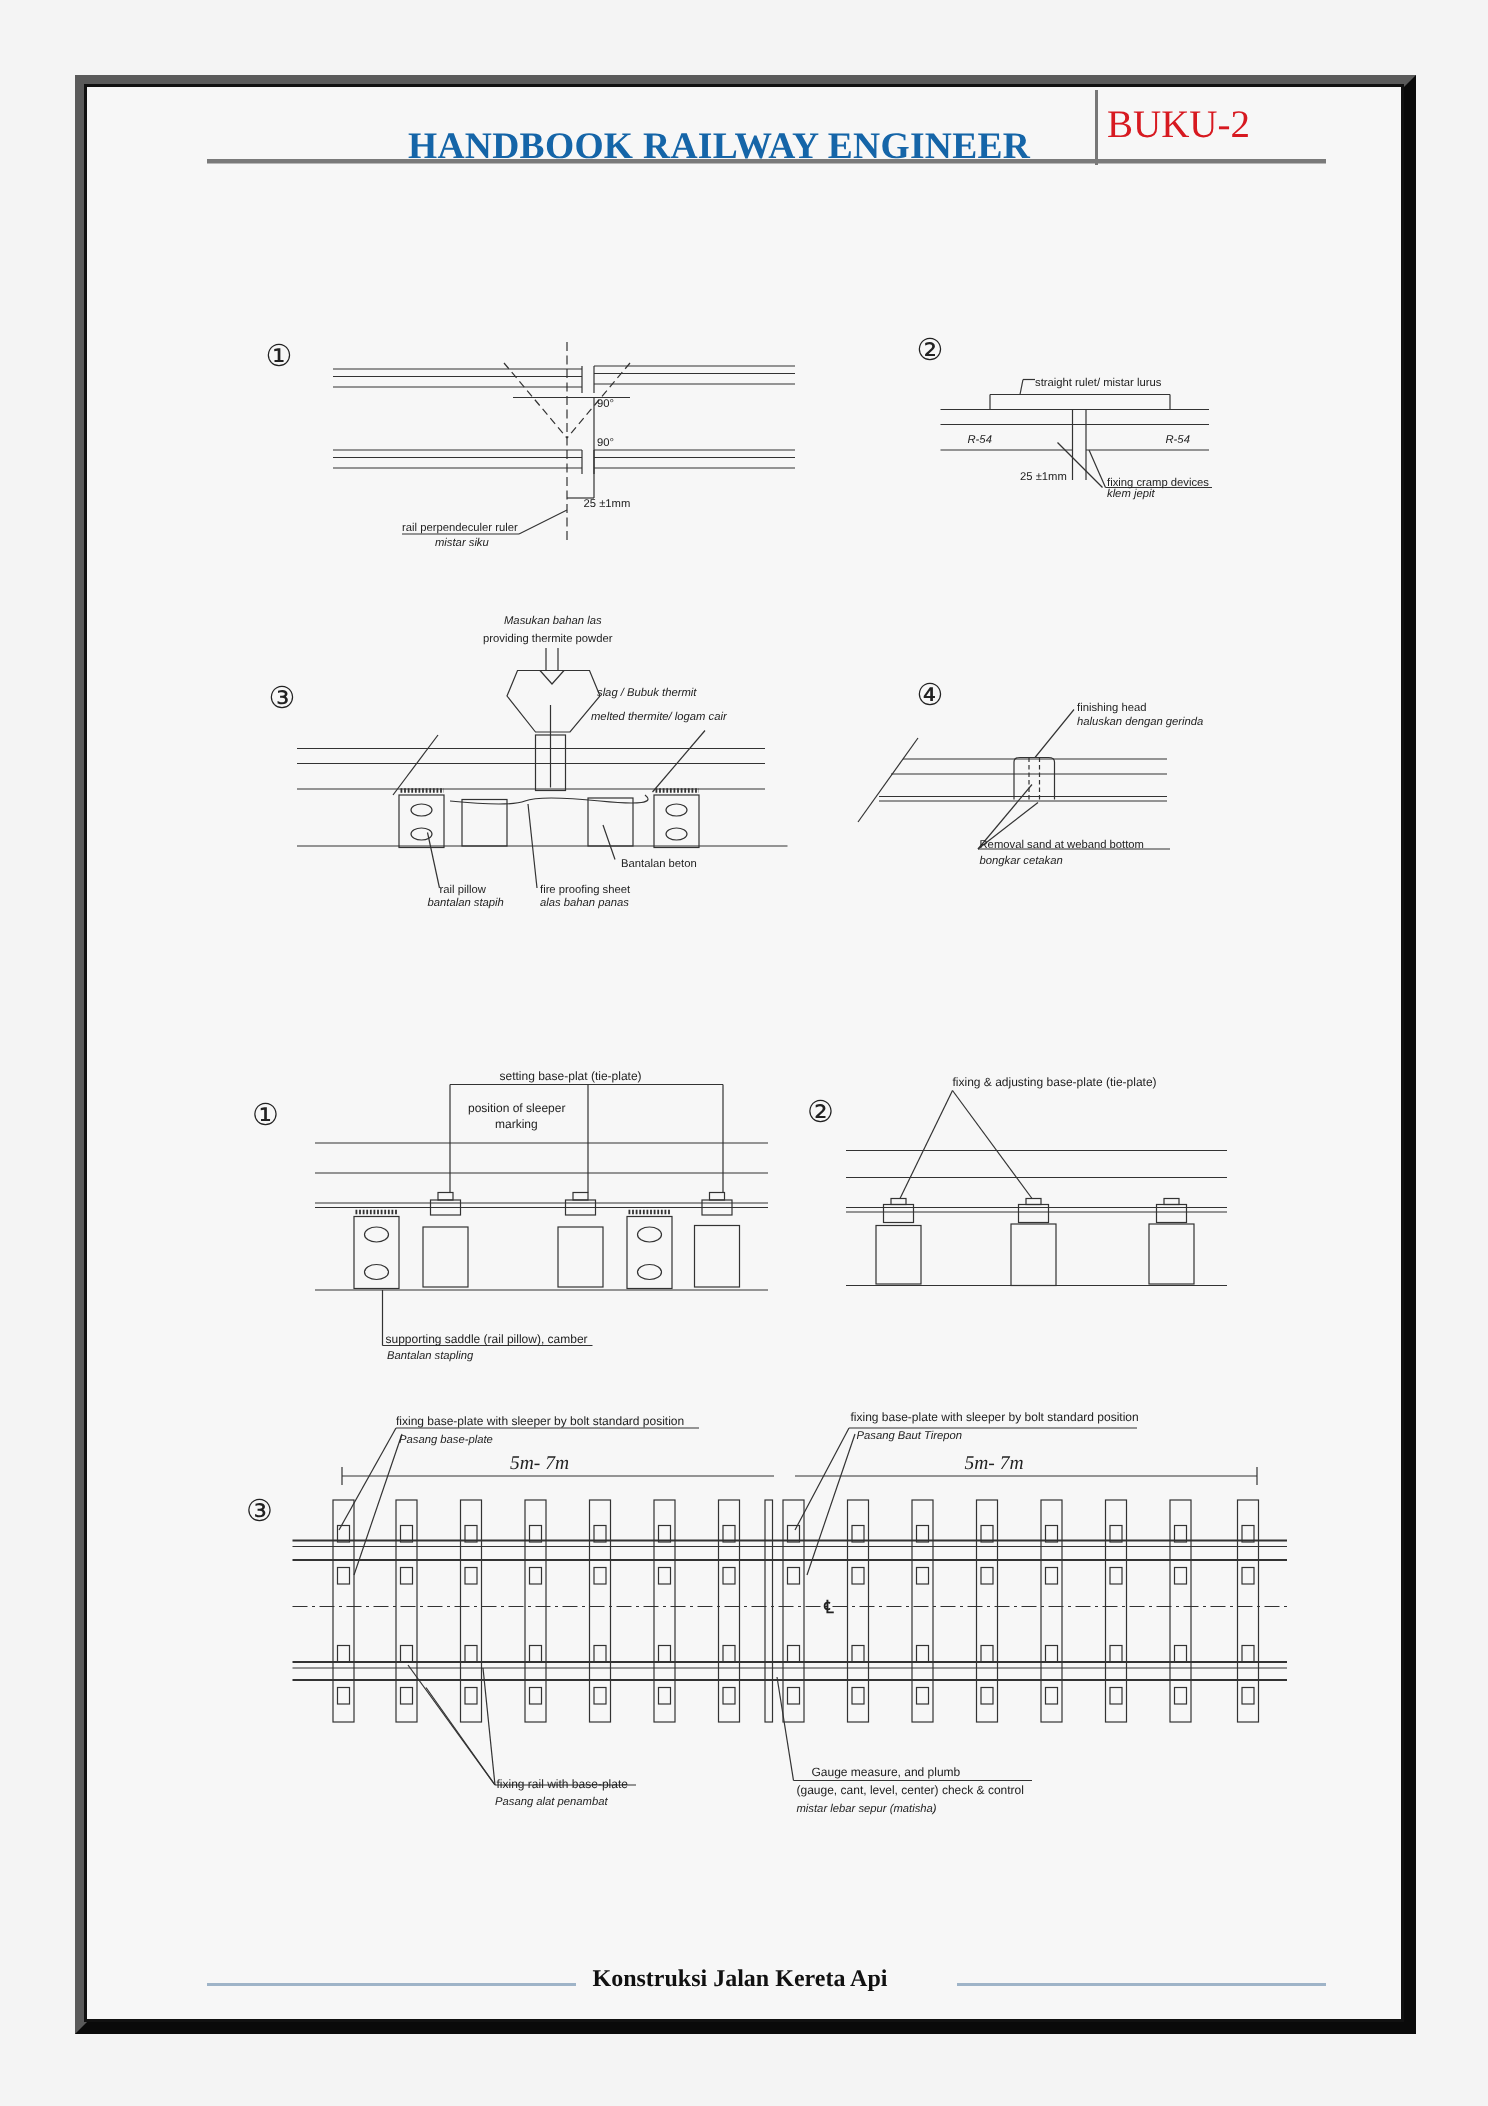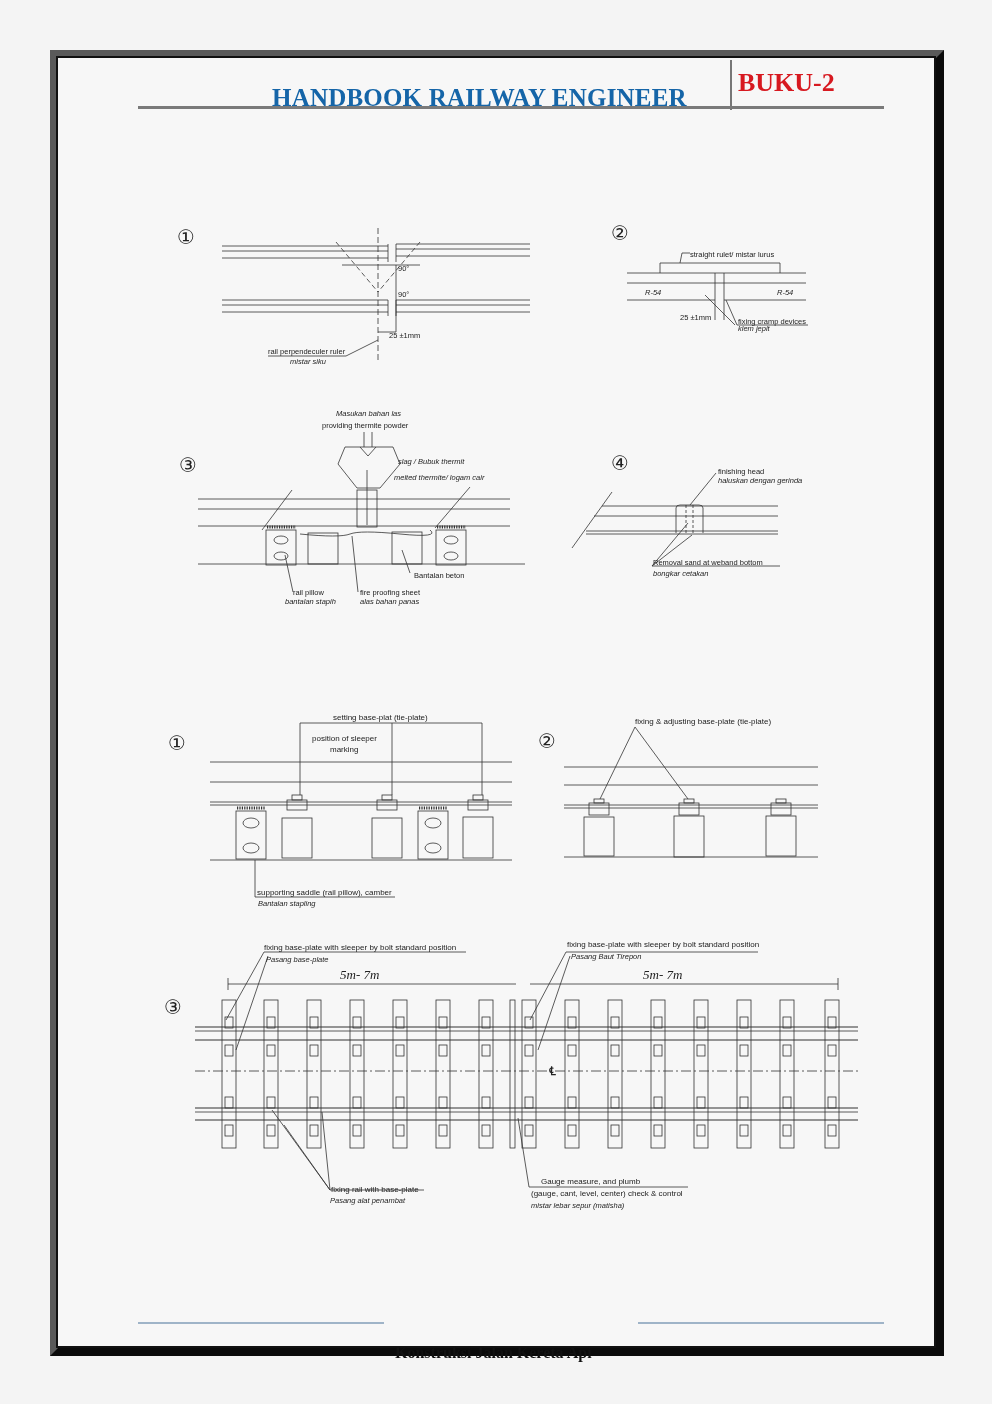--- a/index.html
+++ b/index.html
@@ -7,26 +7,26 @@
          font-family:"Liberation Sans", sans-serif; }
   .frame { position:absolute; left:50px; top:50px; width:894px; height:1306px;
            background:#f7f7f7; border-top:8px solid #5a5a5a; border-left:8px solid #5a5a5a;
            border-right:8px solid #0a0a0a; border-bottom:8px solid #0a0a0a; box-sizing:border-box; }
   .frame-inner { position:absolute; left:56px; top:56px; width:880px; height:1292px;
                  border:2px solid #111; box-sizing:border-box; }
   .title { position:absolute; left:272px; top:84px; font-family:"Liberation Serif", serif;
            font-weight:bold; font-size:25px; color:#1565a8; letter-spacing:0.2px; white-space:nowrap; }
   .title-divider { position:absolute; left:730px; top:60px; width:2px; height:50px; background:#777; }
   .buku { position:absolute; left:738px; top:68px; font-family:"Liberation Serif", serif;
-          font-weight:bold; font-size:26px; color:#d71920; white-space:nowrap; }
+          font-weight:normal; font-size:26px; color:#d71920; white-space:nowrap; }
   .header-rule { position:absolute; left:138px; top:106px; width:746px; height:3px; background:#7a7a7a; }
   .footer-rule-l { position:absolute; left:138px; top:1322px; width:246px; height:2px; background:#9fb4c8; }
   .footer-rule-r { position:absolute; left:638px; top:1322px; width:246px; height:2px; background:#9fb4c8; }
   .footer-text { position:absolute; left:395px; top:1311px; font-family:"Liberation Serif", serif;
-                 font-weight:bold; font-size:16px; color:#111; white-space:nowrap;margin-top:33px; }
+                 font-weight:bold; font-size:16px; color:#111; white-space:nowrap; }
   svg.drawing { position:absolute; left:0; top:0; }
   svg text { font-family:"Liberation Sans", sans-serif; fill:#222; }
   .lbl { font-size:7.5px; }
   .lbl-i { font-size:7.5px; font-style:italic; }
   .lbl-b { font-size:8px; }
   .circ { font-size:20px; font-family:"DejaVu Sans", sans-serif; }
   .dim { font-family:"Liberation Serif", serif; font-style:italic; font-size:13px; }
 </style>
 </head>
 <body>

